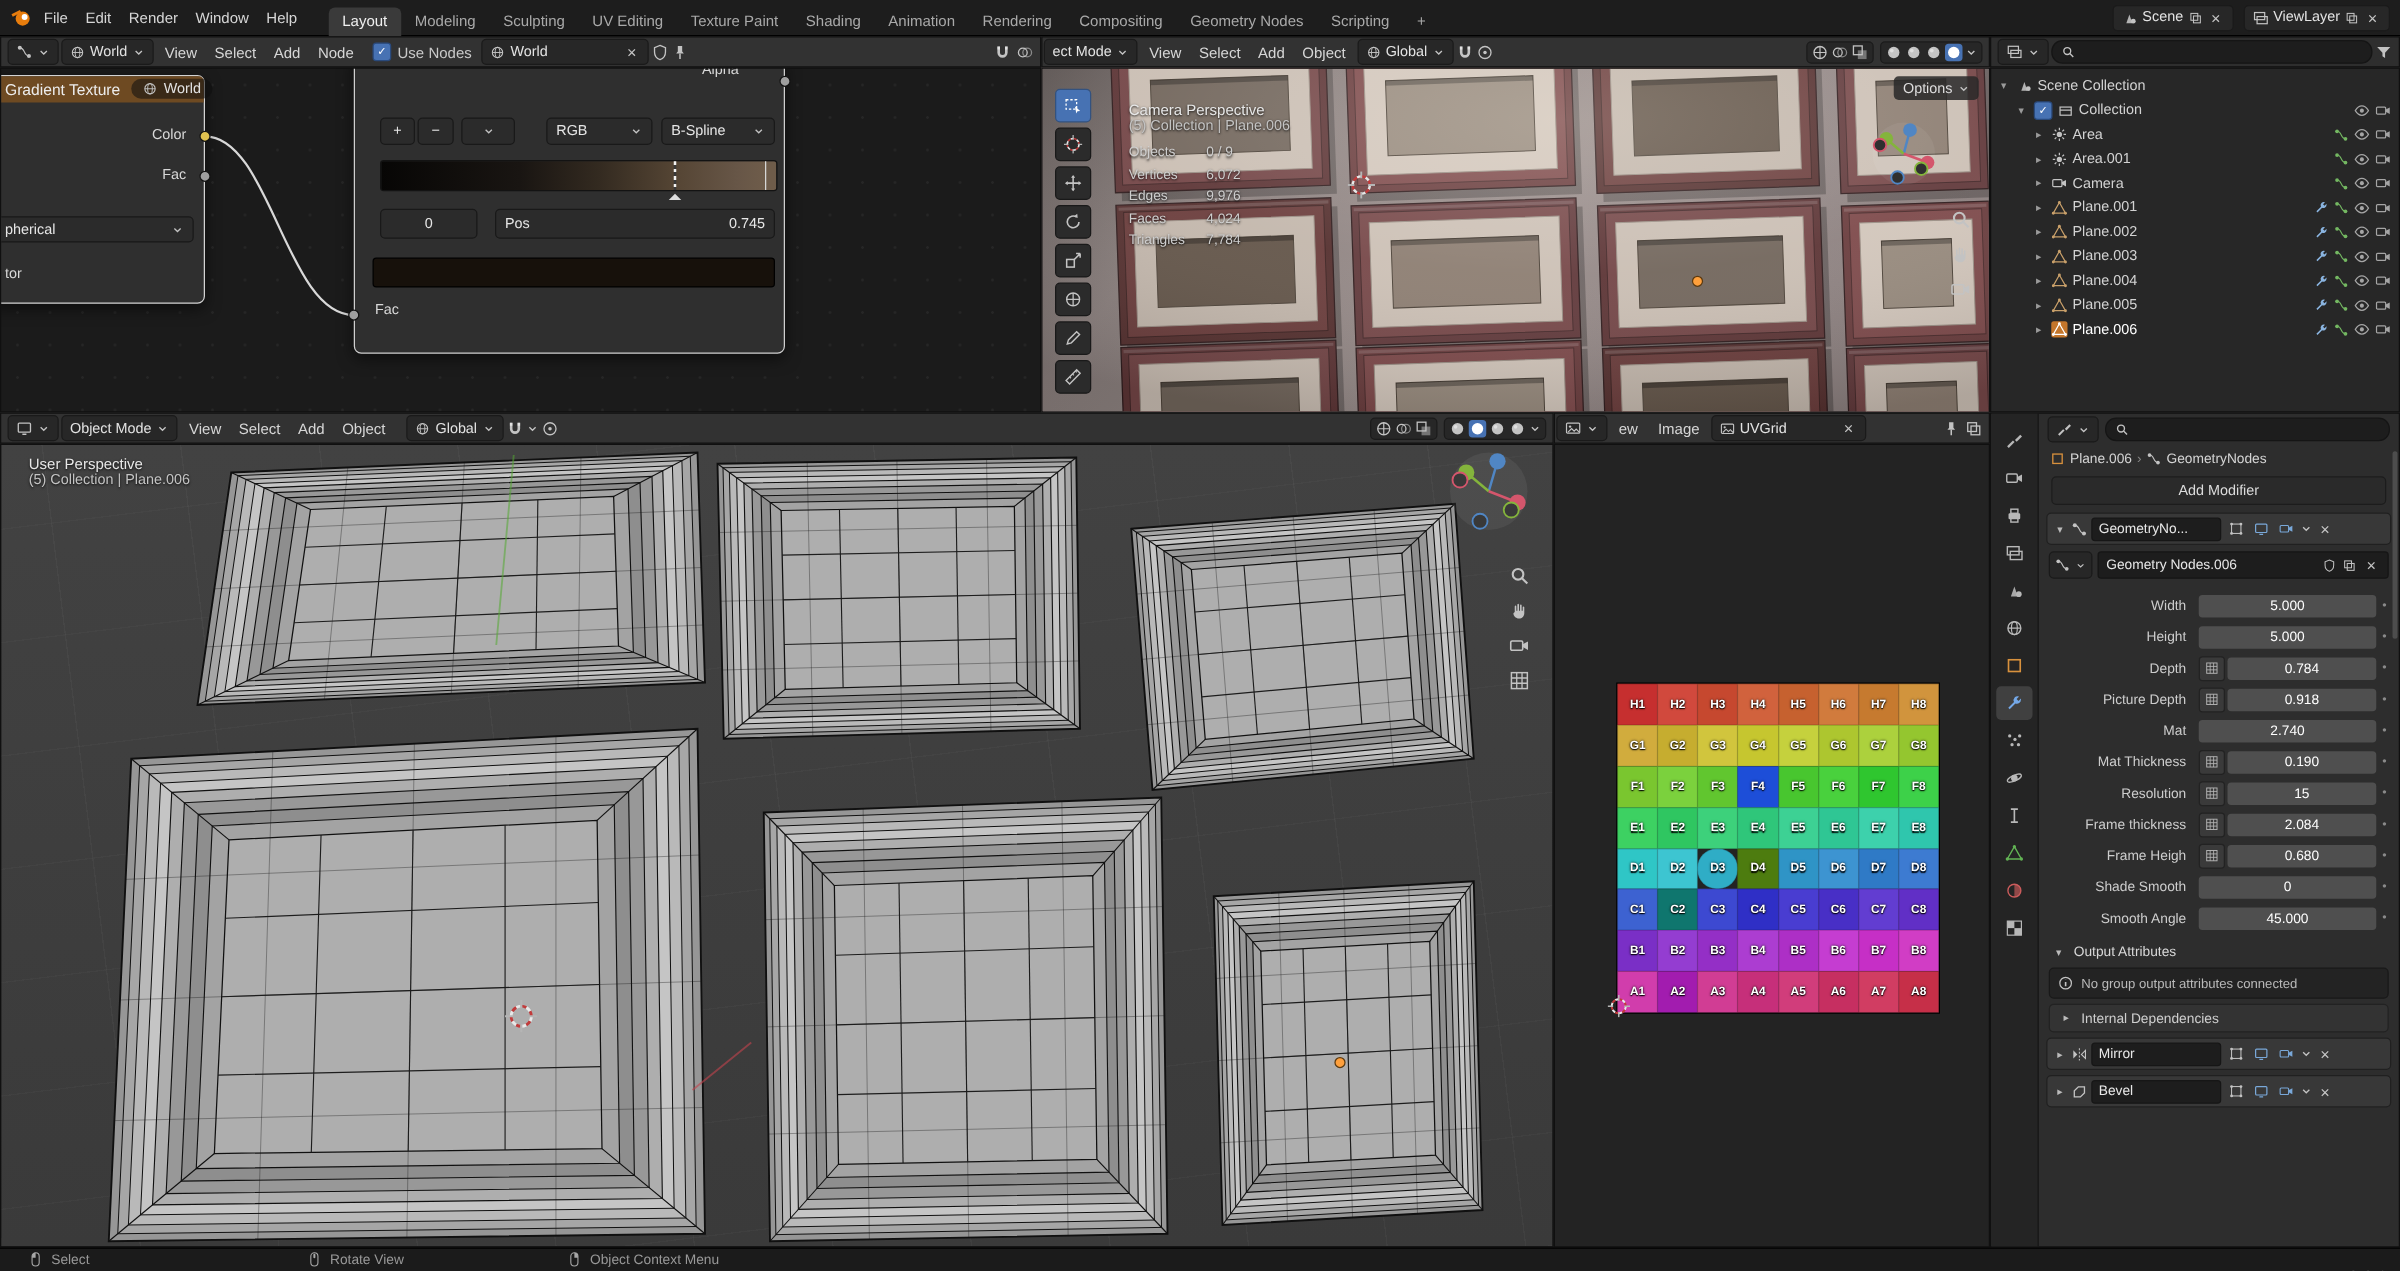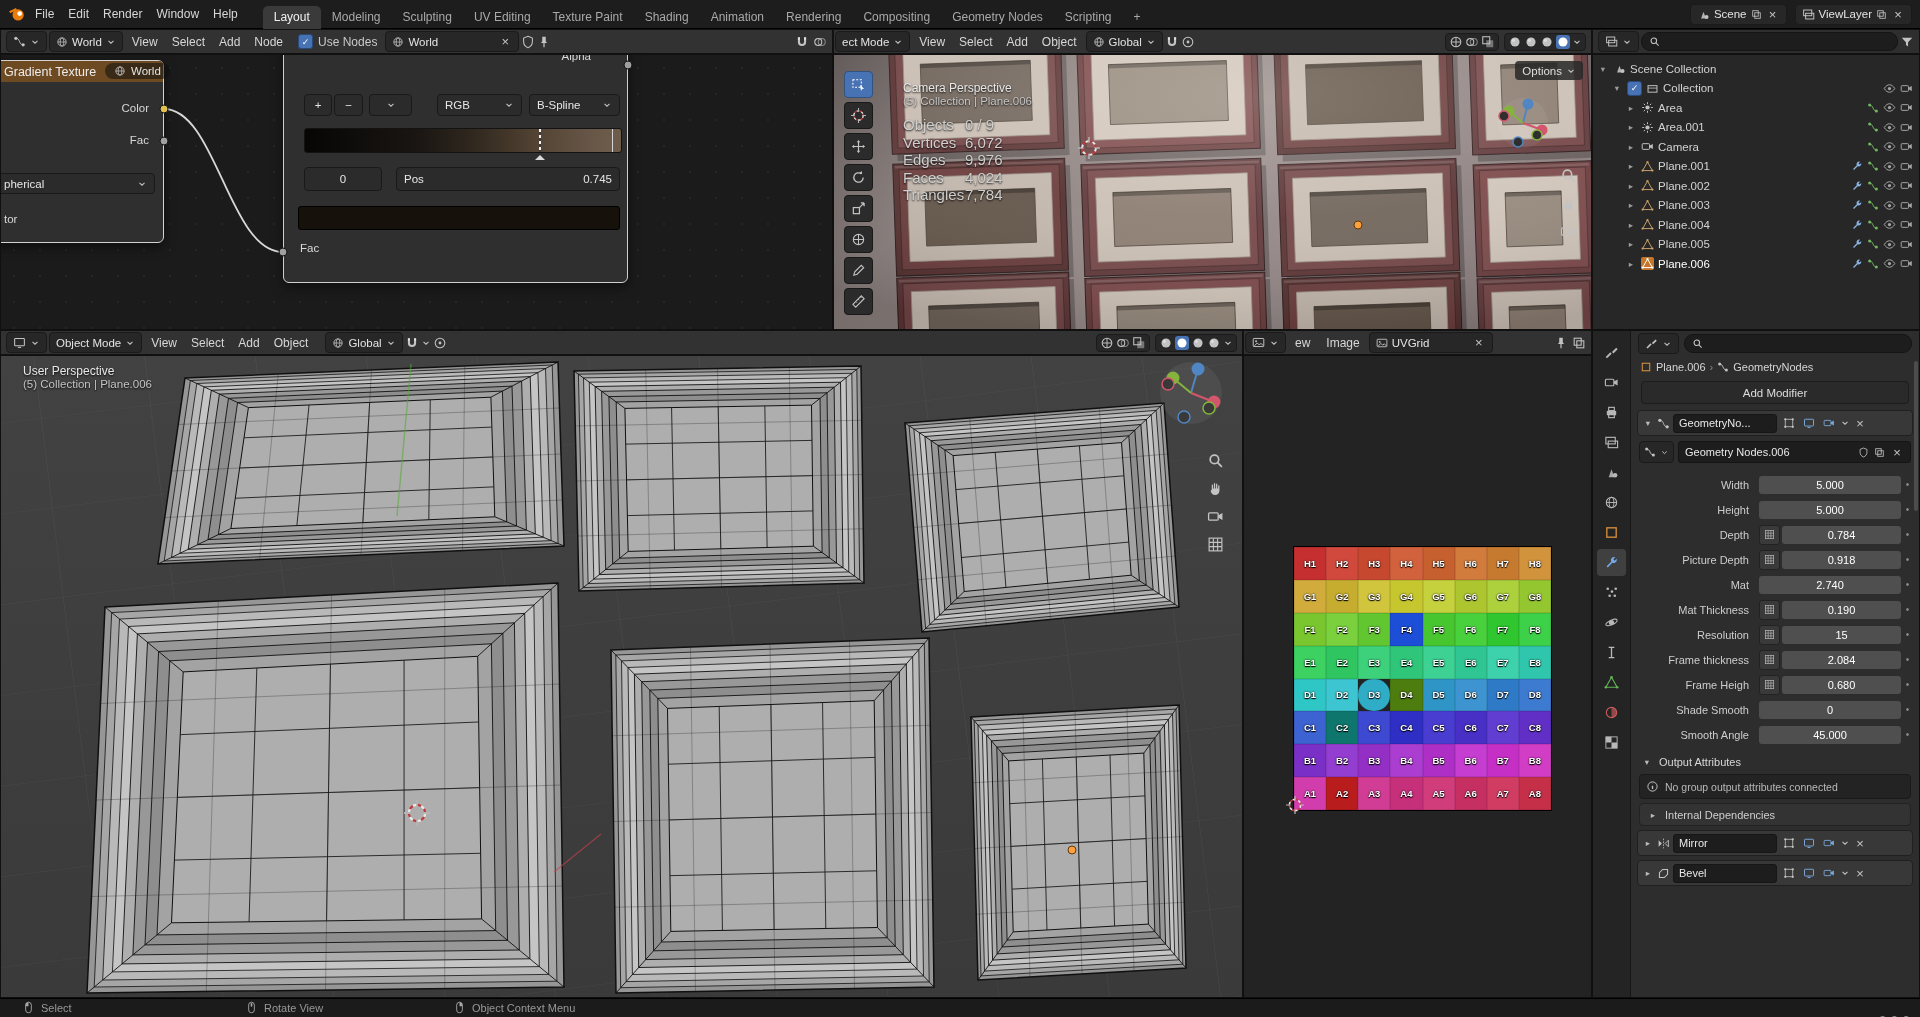--- a/index.html
+++ b/index.html
@@ -41,21 +41,21 @@
   .nw.dd2{justify-content:space-between;padding:0 7px;}
   .socket{position:absolute;width:9px;height:9px;border-radius:50%;border:1px solid #121212;transform:translate(-50%,-50%);box-sizing:border-box;}
   .ramp{position:absolute;border:1px solid #131313;border-radius:3px;background:linear-gradient(to right,#070605 0%,#191512 35%,#332a20 55%,#554534 74.5%,#675647 90%,#6e5c4a 97%,#6e5c4a 100%);}
   .rh{position:absolute;top:0;bottom:0;width:2px;transform:translateX(-1px);background:repeating-linear-gradient(#f4f4f4 0 3px,#3a3a3a 3px 6px);}
   .rh2{position:absolute;top:0;bottom:0;width:1.5px;background:#d6d6d6;}
   .rtri{position:absolute;bottom:-8px;width:0;height:0;border:5px solid transparent;border-bottom-color:#dcdcdc;transform:translateX(-5px);}
   .crumb{position:absolute;display:flex;align-items:center;gap:5px;background:rgba(15,15,15,.55);border-radius:10px;padding:2px 9px;font-size:11.5px;color:#e2e2e2;}
   
   .ovtitle{font-size:12px;color:#e8e8e8;text-shadow:0 1px 2px rgba(0,0,0,.9);}
   .ovsub{font-size:11.5px;color:#c4c4c4;text-shadow:0 1px 2px rgba(0,0,0,.9);}
-  .statrow{display:flex;font-size:15px;color:#cfcfcf;text-shadow:0 1px 2px rgba(0,0,0,.9);height:17.5px;}
+  .statrow{display:flex;font-size:11px;color:#cfcfcf;text-shadow:0 1px 2px rgba(0,0,0,.9);height:17.5px;}
   .statrow .sl{width:62px;}
   .vtools{position:absolute;left:10px;top:16px;display:flex;flex-direction:column;gap:4px;}
   .vtool{width:27px;height:25px;background:#2b2b2b;border:1px solid #191919;border-radius:4px;display:flex;align-items:center;justify-content:center;}
   .vtool.active{background:#4772b3;border-color:#33527f;}
   .gizmo{position:absolute;}
   .sideicons{position:absolute;display:flex;flex-direction:column;gap:11px;align-items:center;}
   .odot{position:absolute;width:7px;height:7px;border-radius:50%;background:#ffa03c;border:1px solid #5c3a10;transform:translate(-50%,-50%);}
   .cursor3d{position:absolute;transform:translate(-50%,-50%);}
   .optbtn{position:absolute;background:rgba(40,40,40,.85);border-radius:4px;height:19px;display:flex;align-items:center;gap:4px;padding:0 7px;font-size:11.5px;color:#dedede;}
   
@@ -1475,21 +1475,21 @@
         </div>
         <div class="uvcell" style="background: rgb(198, 47, 198);">
           <span class="uvlab">B7</span>
         </div>
         <div class="uvcell" style="background: rgb(209, 61, 197);">
           <span class="uvlab">B8</span>
         </div>
         <div class="uvcell" style="background: rgb(209, 61, 172);">
           <span class="uvlab">A1</span>
         </div>
-        <div class="uvcell" style="background: #b91c1c; text-align: center;">
+        <div class="uvcell" style="background: #a21caf; text-align: center;">
           <span class="uvlab">A2</span>
         </div>
         <div class="uvcell" style="background: rgb(209, 61, 148);">
           <span class="uvlab">A3</span>
         </div>
         <div class="uvcell" style="background: rgb(198, 47, 122);">
           <span class="uvlab">A4</span>
         </div>
         <div class="uvcell" style="background: rgb(209, 61, 123);">
           <span class="uvlab">A5</span>

